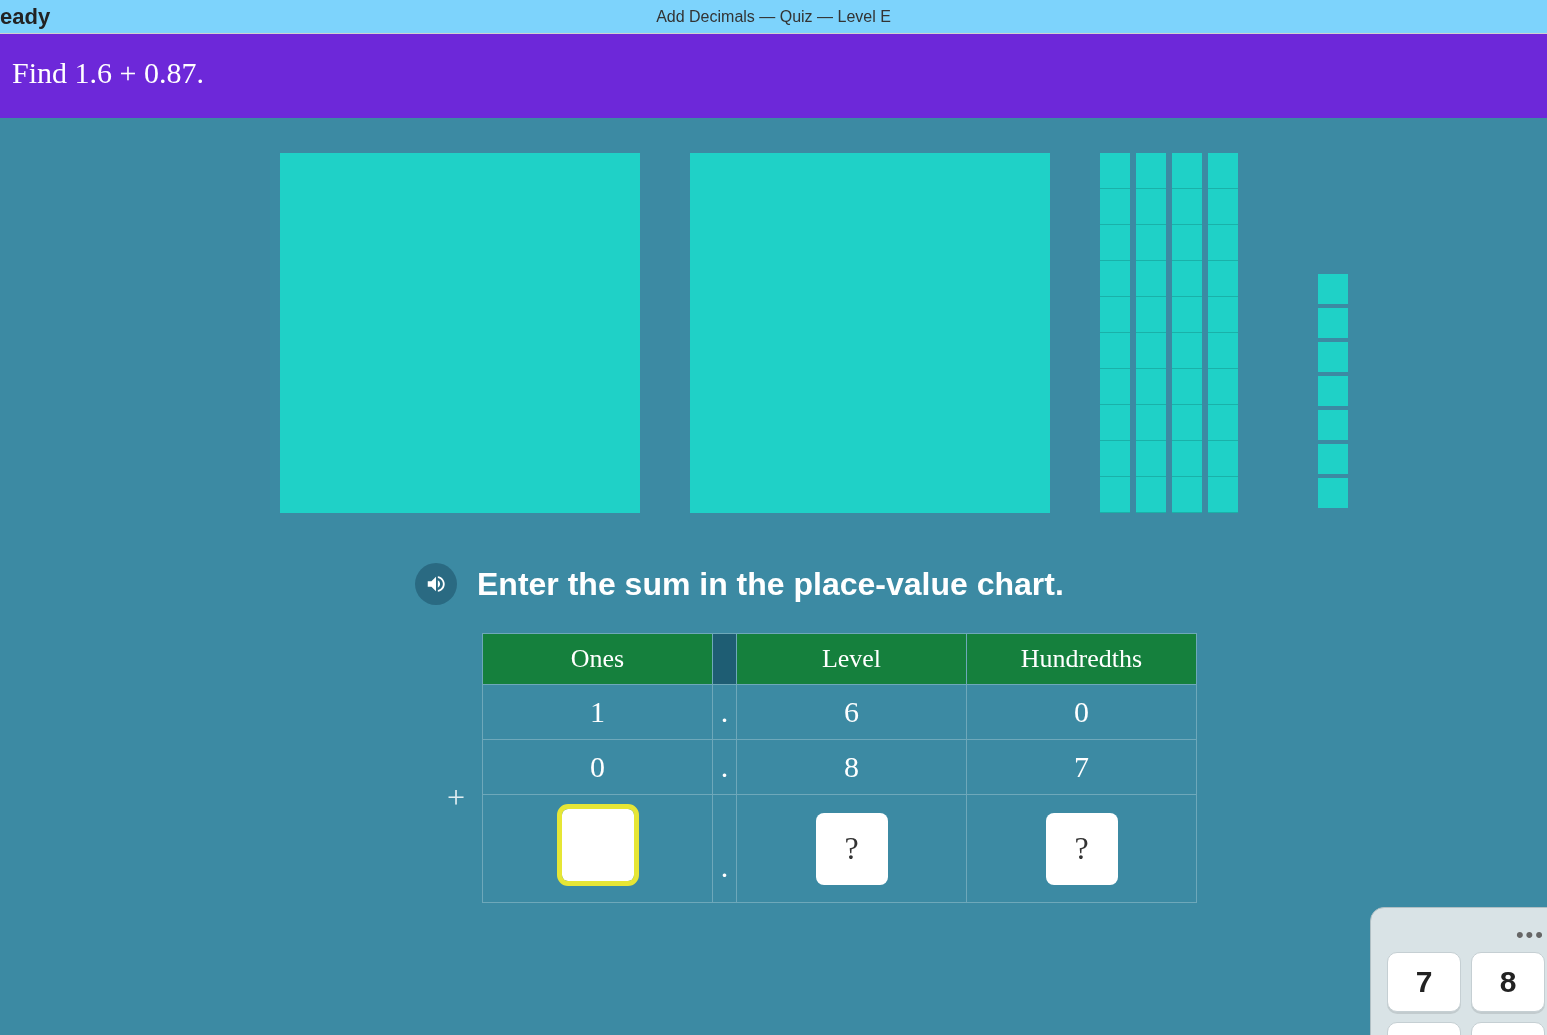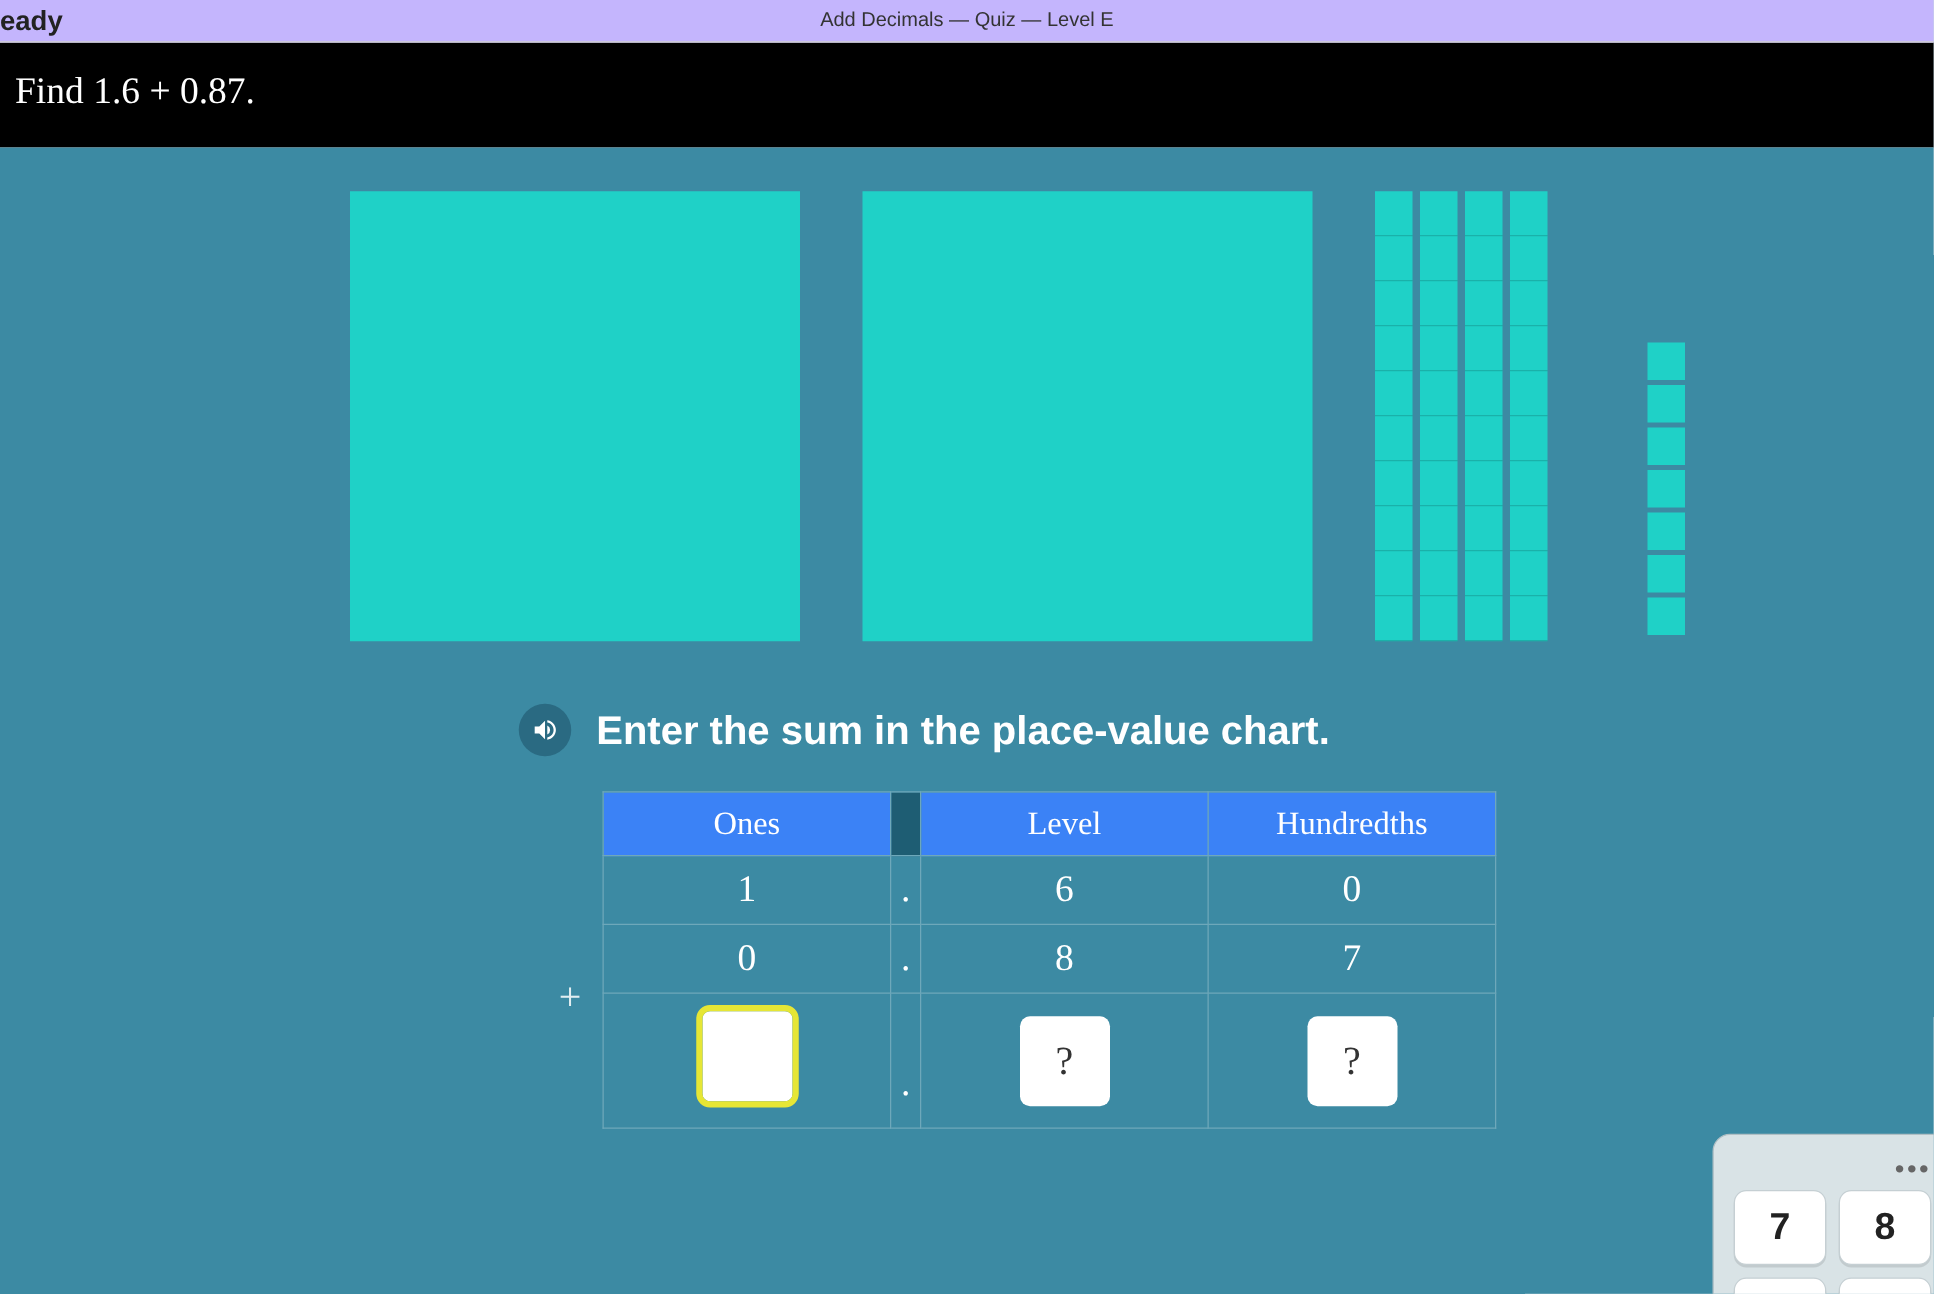--- a/index.html
+++ b/index.html
@@ -6,41 +6,41 @@
     body {
       font-family: -apple-system, BlinkMacSystemFont, "Segoe UI", Arial, sans-serif;
       background: #f5f5f5;
       width: 1547px;
       height: 1035px;
       overflow: hidden;
       position: relative;
     }
     .top-bar {
       height: 34px;
-      background: #c4b5fd;
+      background: #7dd3fc;
       border-bottom: 1px solid #d0d0d0;
       display: flex;
       align-items: center;
       position: relative;
     }
     .brand {
       font-size: 22px;
       font-weight: 600;
       color: #222;
       padding-left: 0;
     }
     .top-title {
       position: absolute;
       left: 50%;
       transform: translateX(-50%);
       font-size: 16px;
       color: #333;
     }
     .question-bar {
-      background: #000000;
+      background: #6d28d9;
       padding: 22px 12px 28px 12px;
       color: #fff;
     }
     .question-text {
       font-size: 30px;
       font-weight: 500;
       font-family: Georgia, "Times New Roman", serif;
     }
     .main-area {
       background: #3c8aa3;
@@ -130,21 +130,21 @@
     table.pv {
       border-collapse: collapse;
     }
     table.pv th, table.pv td {
       border: 1px solid #6ea8ba;
       text-align: center;
       font-family: Georgia, "Times New Roman", serif;
       color: #fff;
     }
     table.pv th {
-      background: #3b82f6;
+      background: #15803d;
       font-size: 26px;
       font-weight: 500;
       padding: 10px 0;
     }
     table.pv td {
       font-size: 30px;
       padding: 10px 0;
     }
     .col-wide { width: 230px; }
     .col-dot { width: 24px; font-size: 30px; }

